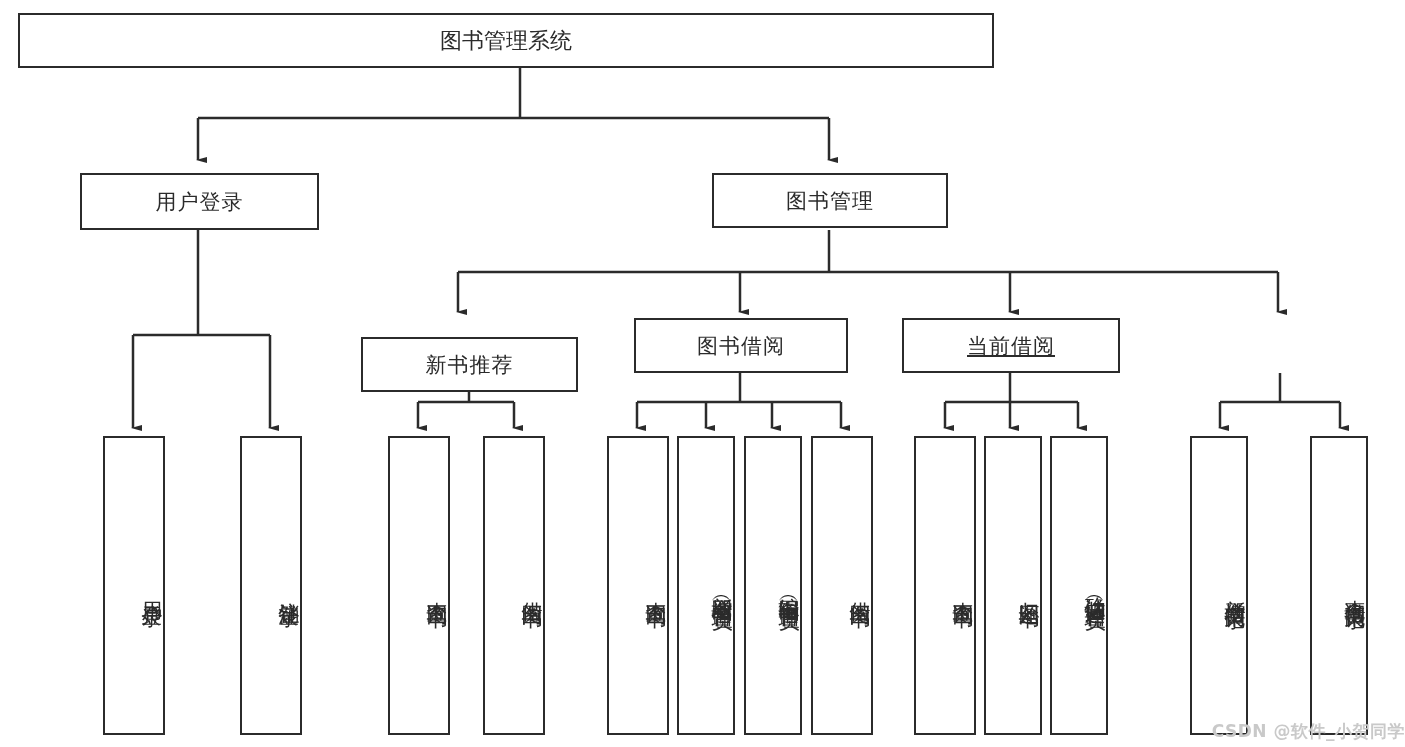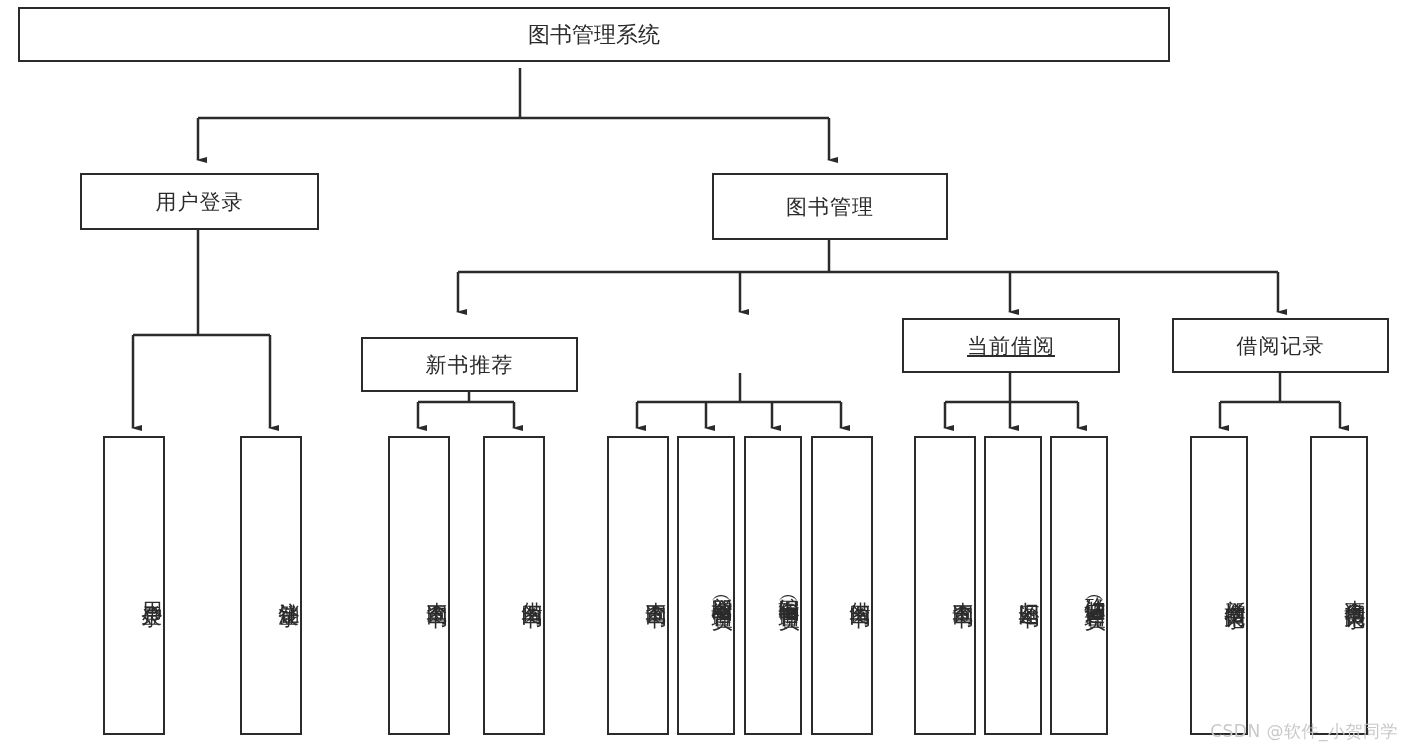--- a/index.html
+++ b/index.html
@@ -36,26 +36,27 @@
     justify-content:center;
   }
   .node.vert .vtext{
     writing-mode:vertical-rl;
     text-orientation:upright;
     display:block;
     white-space:nowrap;
   }
   .watermark{
     position:absolute;
-    right:7px;
+    right:0;
     bottom:4px;
     font-size:17px;
     color:#c9c9c9;
     white-space:nowrap;
     letter-spacing:0.5px;
+    font-weight:bold;
   }
 </style>
 </head>
 <body>
 
 <div id="canvas">
 
   <svg id="connectors" viewBox="0 0 1405 747">
     <defs>
       <marker id="arrow" markerWidth="10" markerHeight="11" refX="3" refY="9" orient="auto" markerUnits="userSpaceOnUse">
@@ -99,39 +100,39 @@
       <path d="M1010,402 L1010,428" marker-end="url(#arrow)"></path>
       <path d="M1078,402 L1078,428" marker-end="url(#arrow)"></path>
 
       <path d="M1280,373 L1280,402"></path>
       <path d="M1220,402 L1340,402"></path>
       <path d="M1220,402 L1220,428" marker-end="url(#arrow)"></path>
       <path d="M1340,402 L1340,428" marker-end="url(#arrow)"></path>
     </g>
   </svg>
 
-  <div class="node root" style="left:18px;top:7px;width:1152px;height:55px;">
+  <div class="node root" style="left:18px;top:13px;width:976px;height:55px;">
     <span>图书管理系统</span>
   </div>
 
   <div class="node horiz" style="left:80px;top:173px;width:239px;height:57px;">
     <span>用户登录</span>
   </div>
-  <div class="node horiz" style="left:712px;top:173px;width:236px;height:67px;">
+  <div class="node horiz" style="left:712px;top:173px;width:236px;height:55px;">
     <span>图书管理</span>
   </div>
 
   <div class="node horiz" style="left:361px;top:337px;width:217px;height:55px;">
     <span>新书推荐</span>
   </div>
+  <div class="node horiz" style="left:634px;top:318px;width:214px;height:55px;">
+    <span>图书借阅</span>
+  </div>
   <div class="node horiz" style="left:902px;top:318px;width:218px;height:55px;text-decoration:underline;">
     <span>当前借阅</span>
-  </div>
-  <div class="node horiz" style="left:1172px;top:318px;width:217px;height:55px;">
-    <span>借阅记录</span>
   </div>
 
   <div class="node vert" style="left:103px;top:436px;width:62px;height:299px;">
     <span class="vtext">用户登录</span>
   </div>
   <div class="node vert" style="left:240px;top:436px;width:62px;height:299px;">
     <span class="vtext">注销登录</span>
   </div>
 
   <div class="node vert" style="left:388px;top:436px;width:62px;height:299px;">

